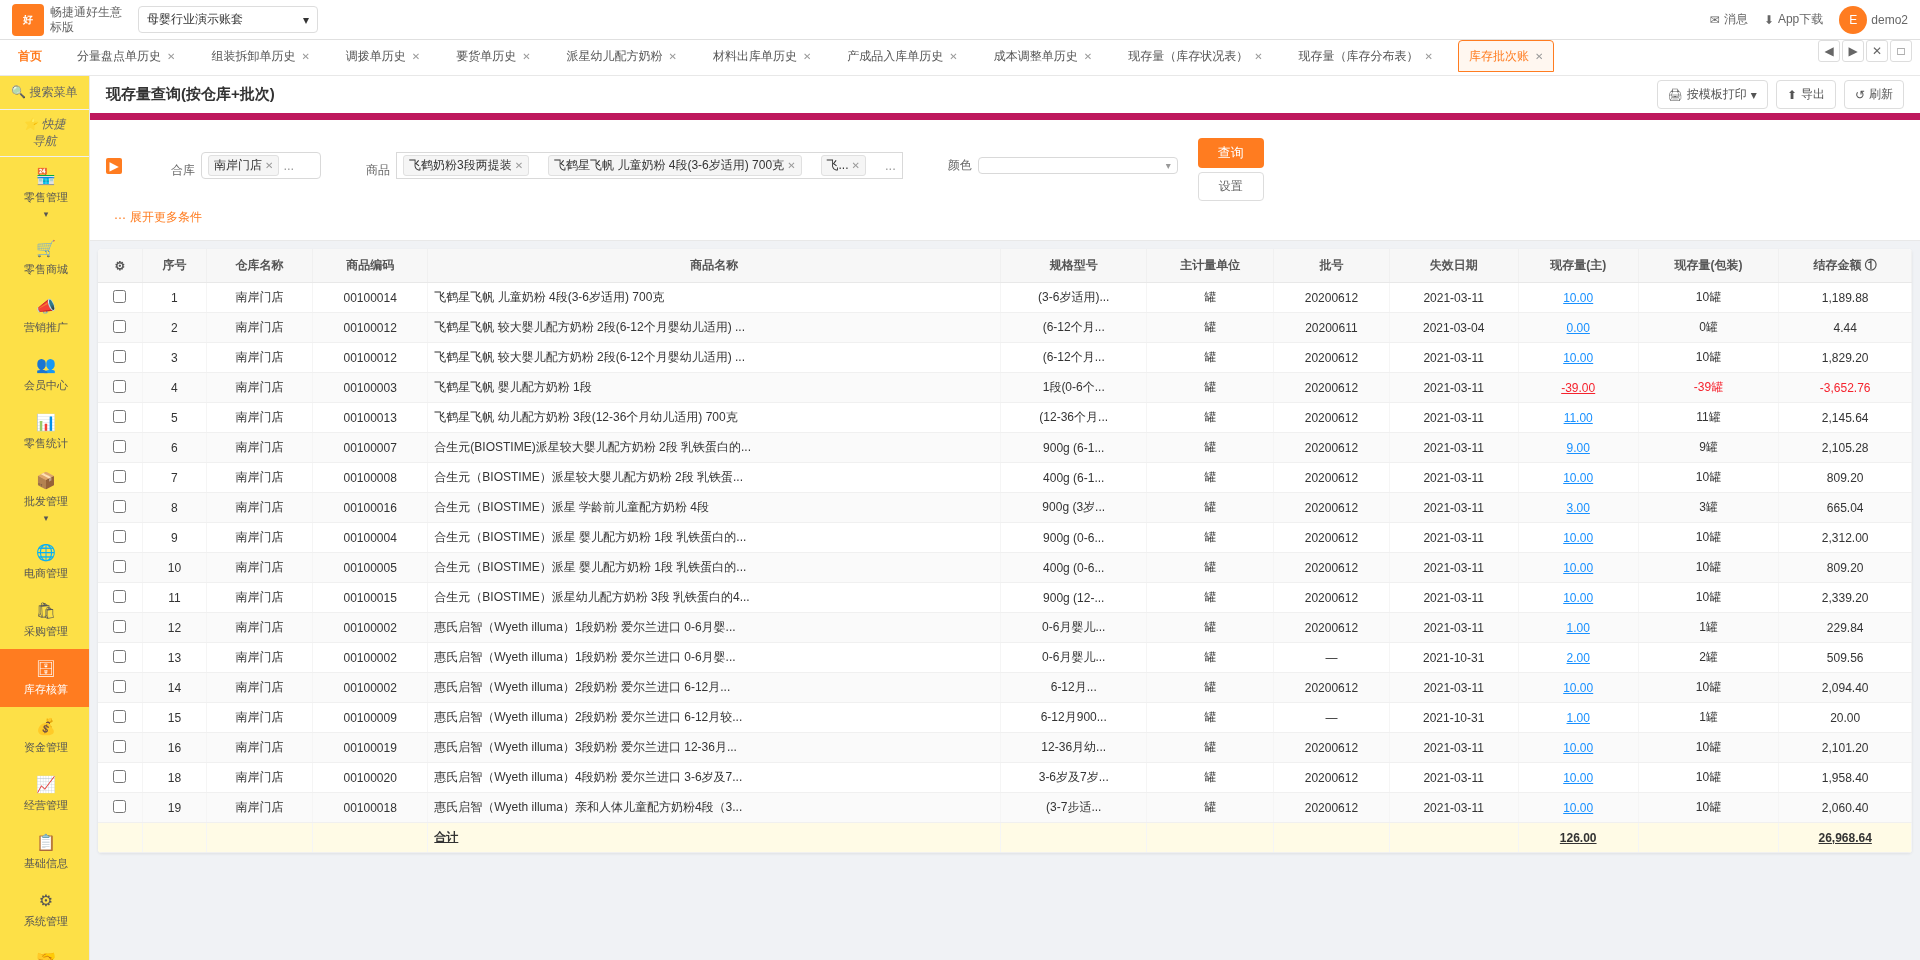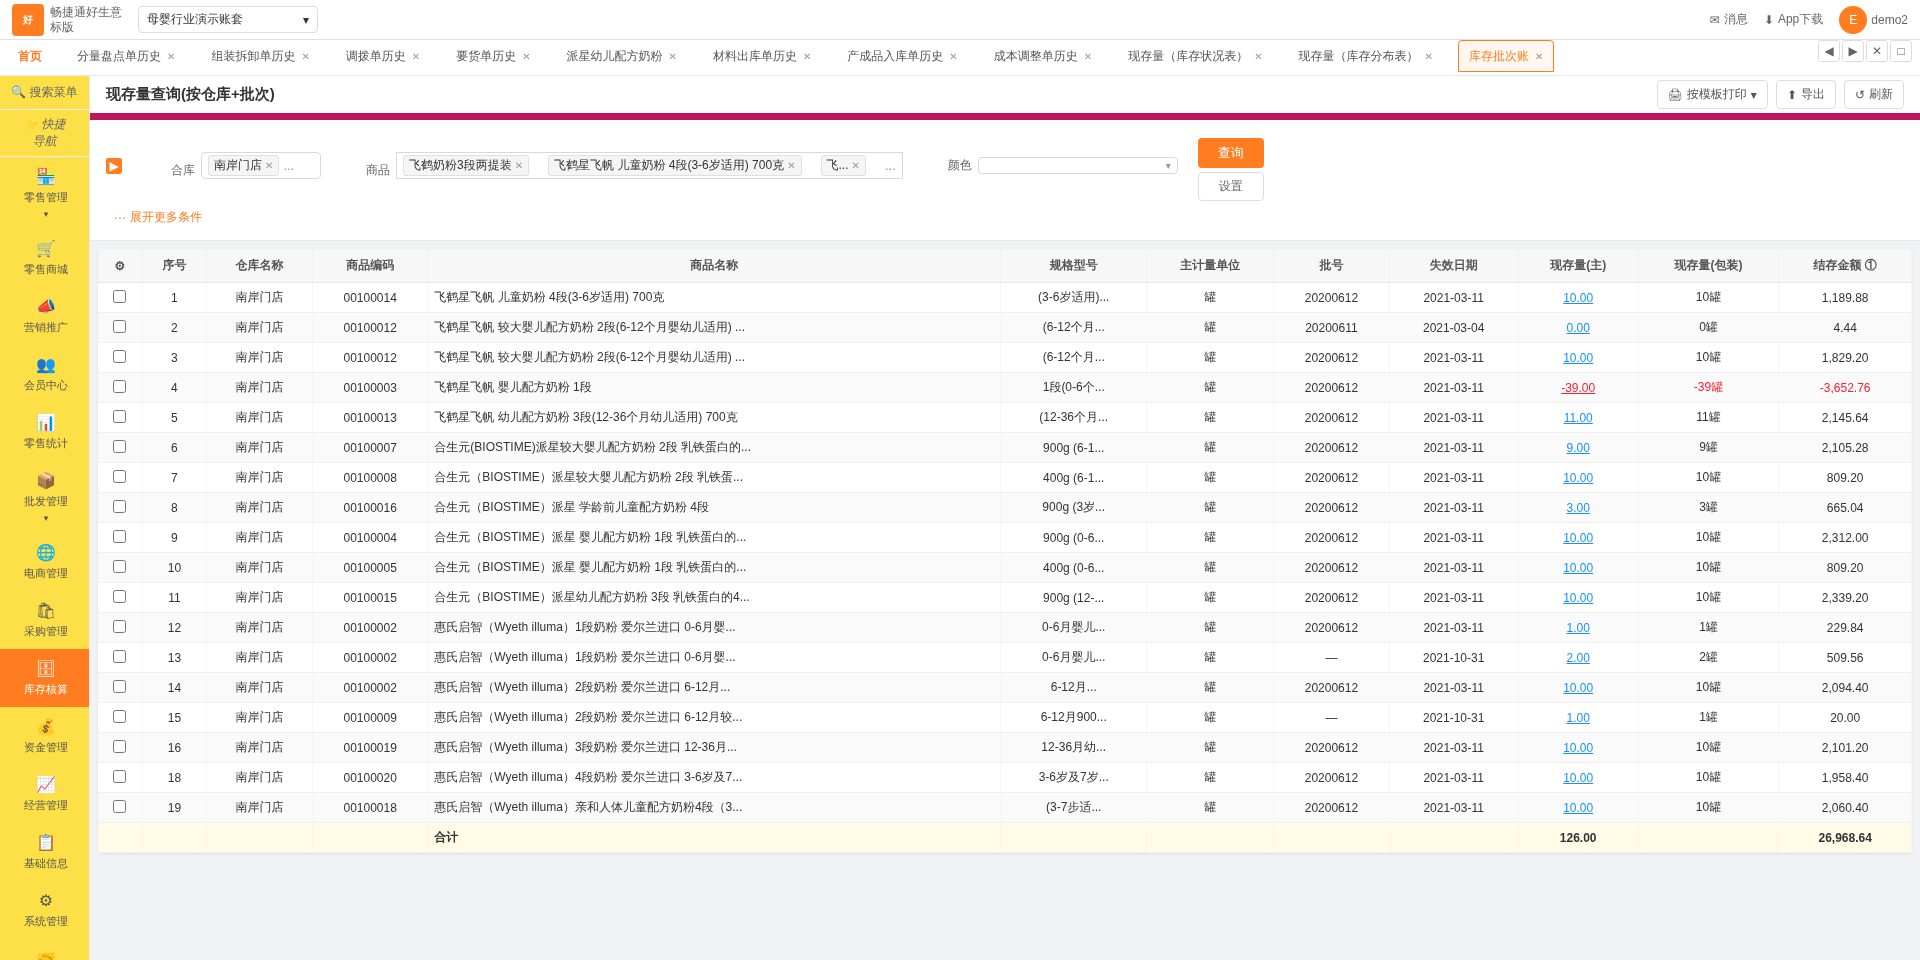--- a/index.html
+++ b/index.html
@@ -120,21 +120,21 @@
     .data-table td {
       padding: 6px 6px; text-align: center; color: #333;
       border-bottom: 1px solid #f0f0f0; border-right: 1px solid #f5f5f5;
       white-space: nowrap; font-size: 12px;
     }
     .data-table tr:nth-child(even) td { background: #fafafa; }
     .data-table td.left { text-align: left; }
     .data-table td.num-link { color: #1890ff; text-decoration: underline; cursor: pointer; }
     .data-table td.negative { color: #f5222d; }
     .th-gear { cursor: pointer; color: #999; }
-    .total-row td { background: #fffbe6 !important; font-weight: bold; color: #333; }
+    .total-row td { background: #fffbe6 !important; font-weight: bold; color: #333; text-decoration: underline; }
     .expand-icon { display: inline-block; width: 16px; height: 16px; background: #ff7c20; color: #fff; border-radius: 2px; text-align: center; line-height: 16px; font-size: 12px; cursor: pointer; margin-right: 4px; }
 
     
     ::-webkit-scrollbar { width: 6px; height: 6px; }
     ::-webkit-scrollbar-track { background: #f1f1f1; }
     ::-webkit-scrollbar-thumb { background: #ccc; border-radius: 3px; }
   </style>
 </head>
 <body>
 

